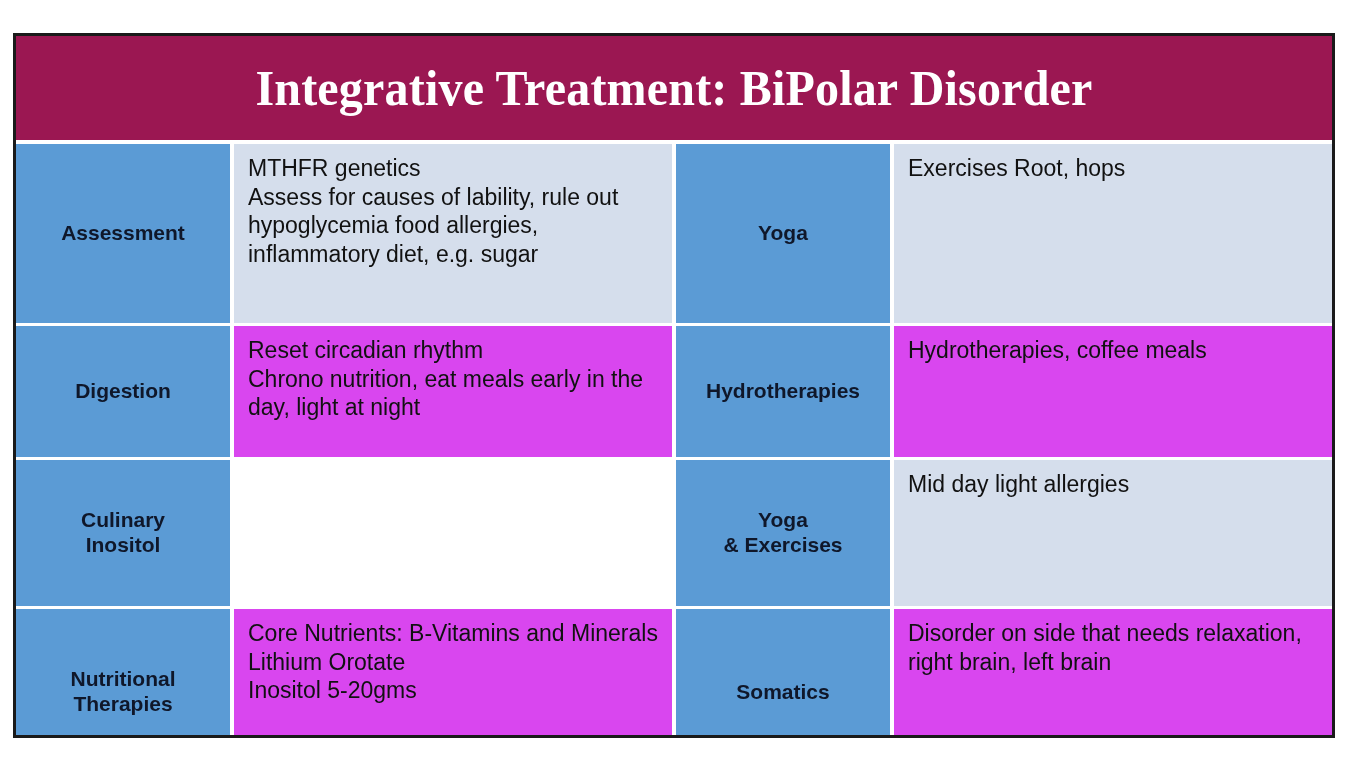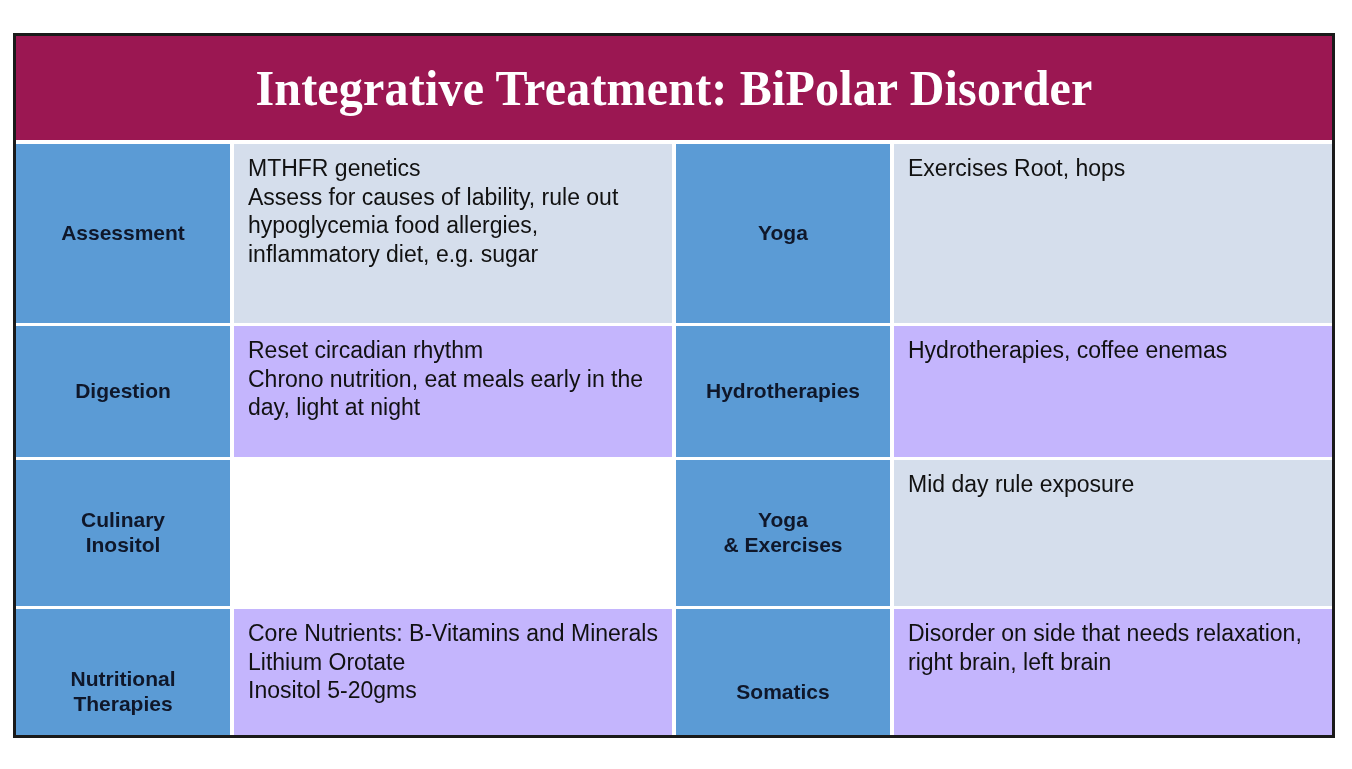--- a/index.html
+++ b/index.html
@@ -106,21 +106,21 @@
     flex: 1 1 auto;
     box-sizing: border-box;
     padding: 10px 6px 16px 14px;
     font-size: 23px;
     line-height: 1.24;
     color: #111111;
     white-space: pre-line;
     overflow: hidden;
   }
   .shade-a { background: #D5DEEC; }
-  .shade-b { background: #c4b5fd; }
+  .shade-b { background: #d946ef; }
 </style>
 </head>
 <body>
 
 <div class="slide-frame">
   <div class="slide-inner">
 
     <div class="title-banner">
       <div class="title-text">Integrative Treatment: BiPolar Disorder</div>
     </div>
@@ -140,33 +140,33 @@
       </div>
 
       <div class="trow row-2">
         <div class="half left">
           <div class="cell-label">Digestion</div>
           <div class="cell-content shade-b">Reset circadian rhythm
 Chrono nutrition, eat meals early in the day, light at night</div>
         </div>
         <div class="half right">
           <div class="cell-label">Hydrotherapies</div>
-          <div class="cell-content shade-b">Hydrotherapies, coffee enemas</div>
+          <div class="cell-content shade-b">Hydrotherapies, coffee meals</div>
         </div>
       </div>
 
       <div class="trow row-3">
         <div class="half left">
           <div class="cell-label">Culinary
 Inositol</div>
         </div>
         <div class="half right">
           <div class="cell-label">Yoga
 &amp;  Exercises</div>
-          <div class="cell-content shade-a">Mid day rule exposure</div>
+          <div class="cell-content shade-a">Mid day light allergies</div>
         </div>
       </div>
 
       <div class="trow row-4">
         <div class="half left">
           <div class="cell-label">Nutritional
 Therapies</div>
           <div class="cell-content shade-b">Core Nutrients: B-Vitamins and Minerals
 Lithium Orotate
 Inositol 5-20gms</div>

